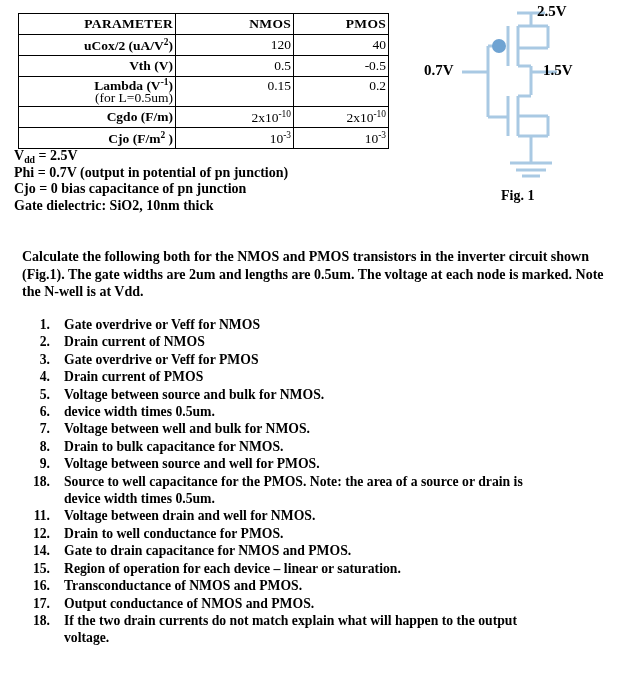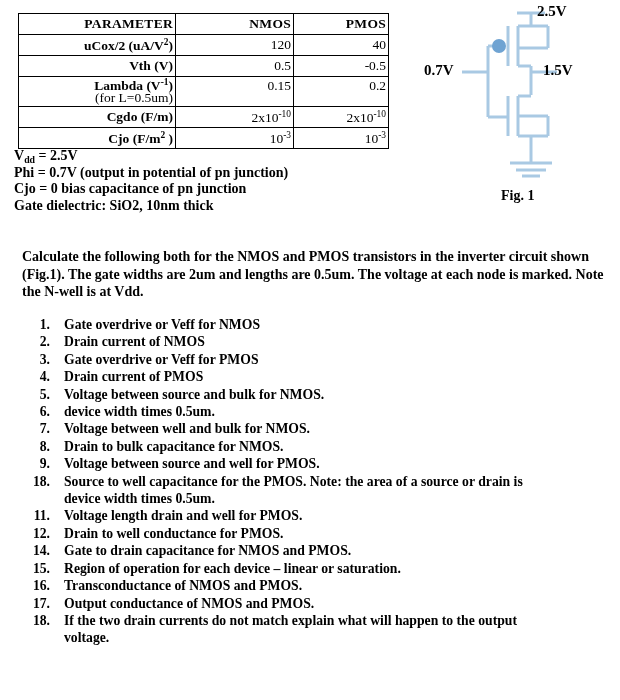--- a/index.html
+++ b/index.html
@@ -267,21 +267,21 @@
       <span class="qnum">8.</span>
       <span class="qtext">Drain to bulk capacitance for NMOS.</span>
     </div>
     <div class="qitem">
       <span class="qnum">9.</span>
       <span class="qtext">Voltage between source and well for PMOS.</span>
     </div>
     <div class="qitem"><span class="qnum">18.</span><span class="qtext">Source to well capacitance for the PMOS. Note: the area of a source or drain is</span><span class="cont">device width times 0.5um.</span></div>
     <div class="qitem">
       <span class="qnum">11.</span>
-      <span class="qtext">Voltage length drain and well for PMOS.</span>
+      <span class="qtext">Voltage between drain and well for NMOS.</span>
     </div>
     <div class="qitem">
       <span class="qnum">12.</span>
       <span class="qtext">Drain to well conductance for PMOS.</span>
     </div>
     <div class="qitem">
       <span class="qnum">14.</span>
       <span class="qtext">Gate to drain capacitance for NMOS and PMOS.</span>
     </div>
     <div class="qitem">

